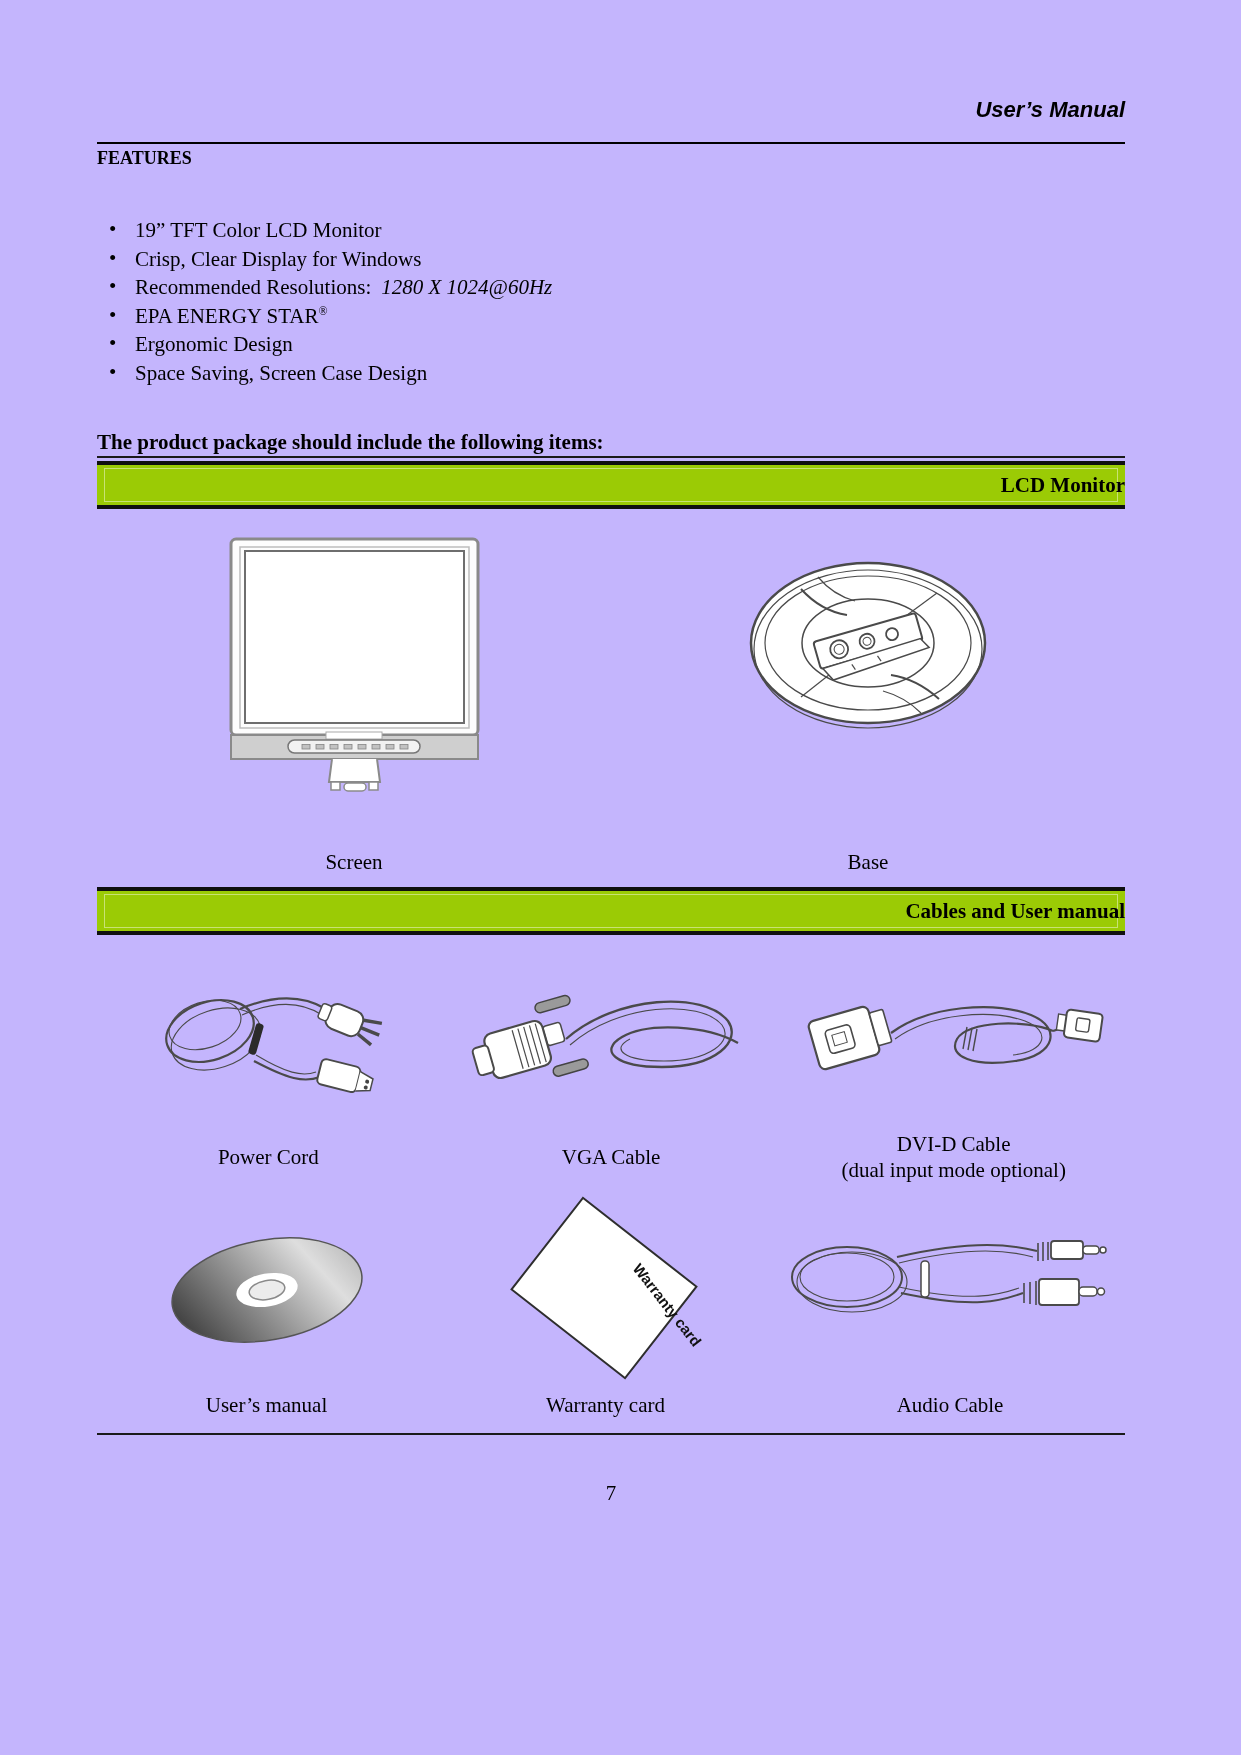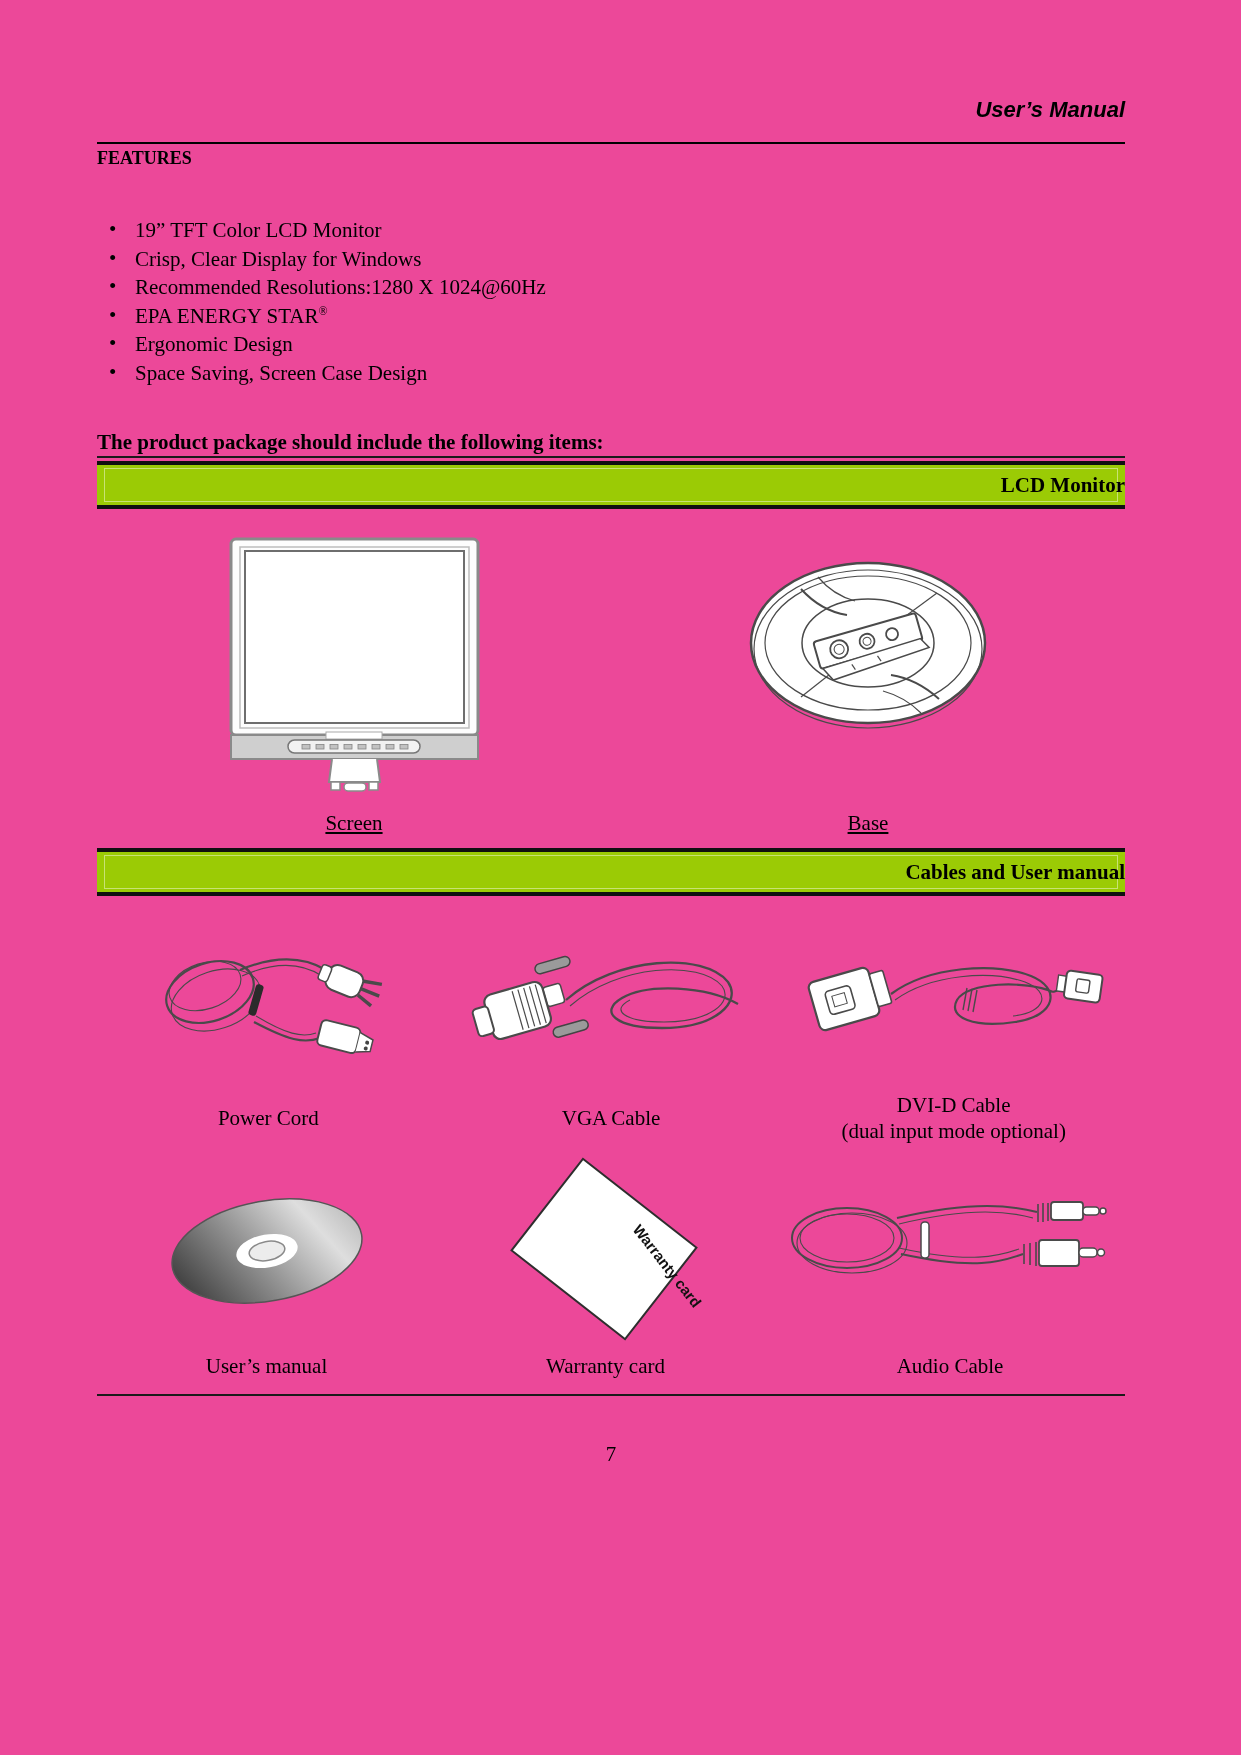--- a/index.html
+++ b/index.html
@@ -1,58 +1,58 @@
 <!DOCTYPE html>
 <html style="--banner-green: #9bcb05;"><head>
 <meta charset="utf-8">
 <style>
   html,body{margin:0;padding:0;background:#888;}
   .page{
     position:relative;
     width:1241px;height:1755px;
     margin:0 auto;
-    background:#ec4899;
+    background:#c4b5fd;
     font-family:"Liberation Serif", serif;
     color:#000;
     overflow:hidden;
   }
   .content{padding:0 116px 0 97px;}
   
   .doc-header{margin-top:97px;text-align:right;
     font-family:"Liberation Sans", sans-serif;
     font-weight:bold;font-style:italic;font-size:22px;line-height:26px;}
   .header-rule{margin-top:19px;border-top:2px solid #000;height:0;}
   
   h1.title{margin:26px 0 0 0;font-size:44px;line-height:48px;font-weight:bold;letter-spacing:-0.5px;}
   h2.section{margin:0;font-size:18px;line-height:28px;font-weight:bold;}
   .h2-features{margin-top:54px;}
   .h2-checking{margin-top:48px;}
   
   ul.features{margin:44px 0 0 0;padding:0;list-style:none;font-size:21px;line-height:28.5px;}
   ul.features li{padding-left:38px;position:relative;}
   ul.features li .dot{position:absolute;left:12px;top:-1px;}
-  .it{}
+  .it{font-style:italic;margin-left:10px;}
   sup.reg{font-size:12px;vertical-align:super;line-height:0;}
   
   p.intro{margin:42px 0 0 0;font-size:21px;line-height:26px;font-weight:bold;}
   
   .pkg-table{margin-top:1px;border-top:2px solid #1a1a1a;border-bottom:2px solid #1a1a1a;}
   .banner{
     margin-top:3px;
     border-top:4px solid #101010;border-bottom:4px solid #101010;
     background:var(--banner-green,#9bcb05);
     height:40px;position:relative;
     display:flex;align-items:center;justify-content:flex-end;
   }
   .banner .inner-frame{position:absolute;top:3px;bottom:3px;left:7px;right:7px;
     border:1px solid rgba(255,255,255,0.45);pointer-events:none;}
   .banner .banner-label{font-size:21px;font-weight:bold;position:relative;}
   .row{display:flex;}
   .row .cell{display:flex;flex-direction:column;align-items:center;justify-content:flex-start;}
-  .row-products{height:339px;text-decoration:underline;}
+  .row-products{height:378px;}
   .row-products .cell{flex:1 1 50%;}
   .row-cables{height:258px;}
   .row-accessories{height:240px;}
   .row-cables .cell,.row-accessories .cell{flex:1 1 33.33%;}
   .figure{flex:0 0 auto;}
   .spacer{flex:1 1 auto;}
   .item-label{font-size:21px;line-height:26px;text-align:center;}
   .label-1row{padding-bottom:12px;}
   .label-2row{height:56px;display:flex;flex-direction:column;justify-content:center;padding-bottom:8px;}
   .row-accessories .item-label{padding-bottom:15px;}

